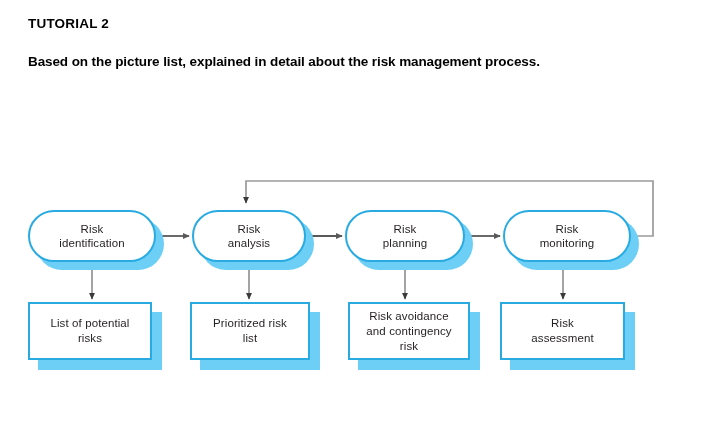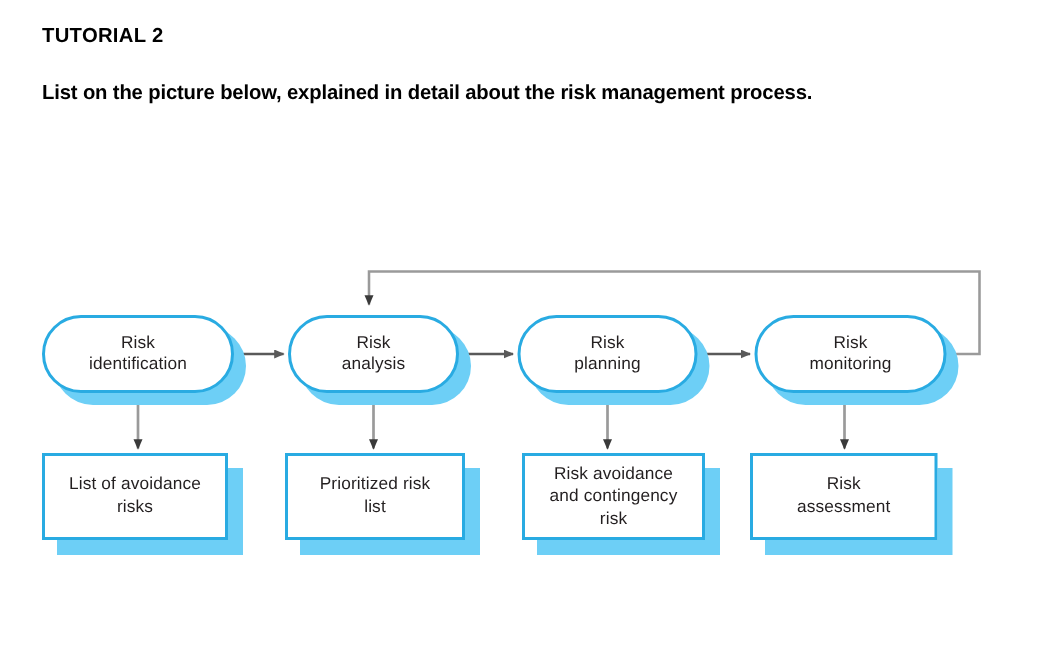--- a/index.html
+++ b/index.html
@@ -120,21 +120,21 @@
     letter-spacing: 0.1px;
   }
 </style>
 </head>
 <body>
 
 <div id="page">
 
   <div class="heading-title">TUTORIAL 2</div>
 
-  <div class="heading-sub">List on the picture below, explained in detail about the risk management process.</div>
+  <div class="heading-sub">Based on the picture list, explained in detail about the risk management process.</div>
 
   <div class="diagram">
 
     <svg class="connectors" viewBox="0 0 707 433" xmlns="http://www.w3.org/2000/svg">
       <defs>
         <marker id="arrowR" markerWidth="7" markerHeight="7" refX="6.2" refY="3" orient="auto" markerUnits="userSpaceOnUse">
           <path d="M0,0 L7,3 L0,6 z" fill="#595959"></path>
         </marker>
         <marker id="arrowD" markerWidth="7" markerHeight="7" refX="6.2" refY="3" orient="auto" markerUnits="userSpaceOnUse">
           <path d="M0,0 L7,3 L0,6 z" fill="#3a3a3a"></path>
@@ -172,21 +172,21 @@
     </div>
 
     <div class="stage-shadow" style="left:511px; top:218px; width:128px;"></div>
     <div class="stage" style="left:503px; top:210px; width:128px;">
       <span class="stage-label">Risk
 monitoring</span>
     </div>
 
     <div class="output-shadow" style="left:38px; top:312px; width:124px; height:58px;"></div>
     <div class="output" style="left:28px; top:302px; width:124px; height:58px;">
-      <span class="output-label">List of avoidance
+      <span class="output-label">List of potential
 risks</span>
     </div>
 
     <div class="output-shadow" style="left:200px; top:312px; width:120px; height:58px;"></div>
     <div class="output" style="left:190px; top:302px; width:120px; height:58px;align-items:center;">
       <span class="output-label">Prioritized risk
 list</span>
     </div>
 
     <div class="output-shadow" style="left:358px; top:312px; width:122px; height:58px;"></div>

